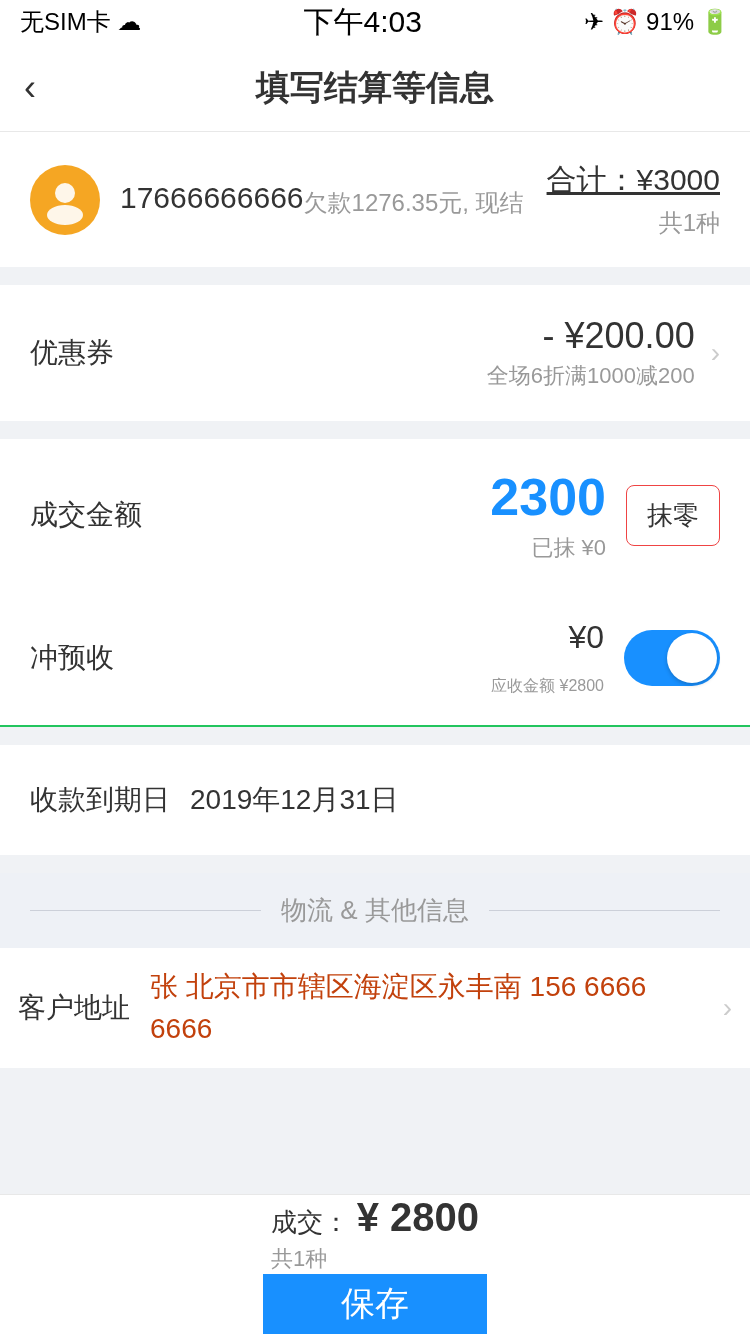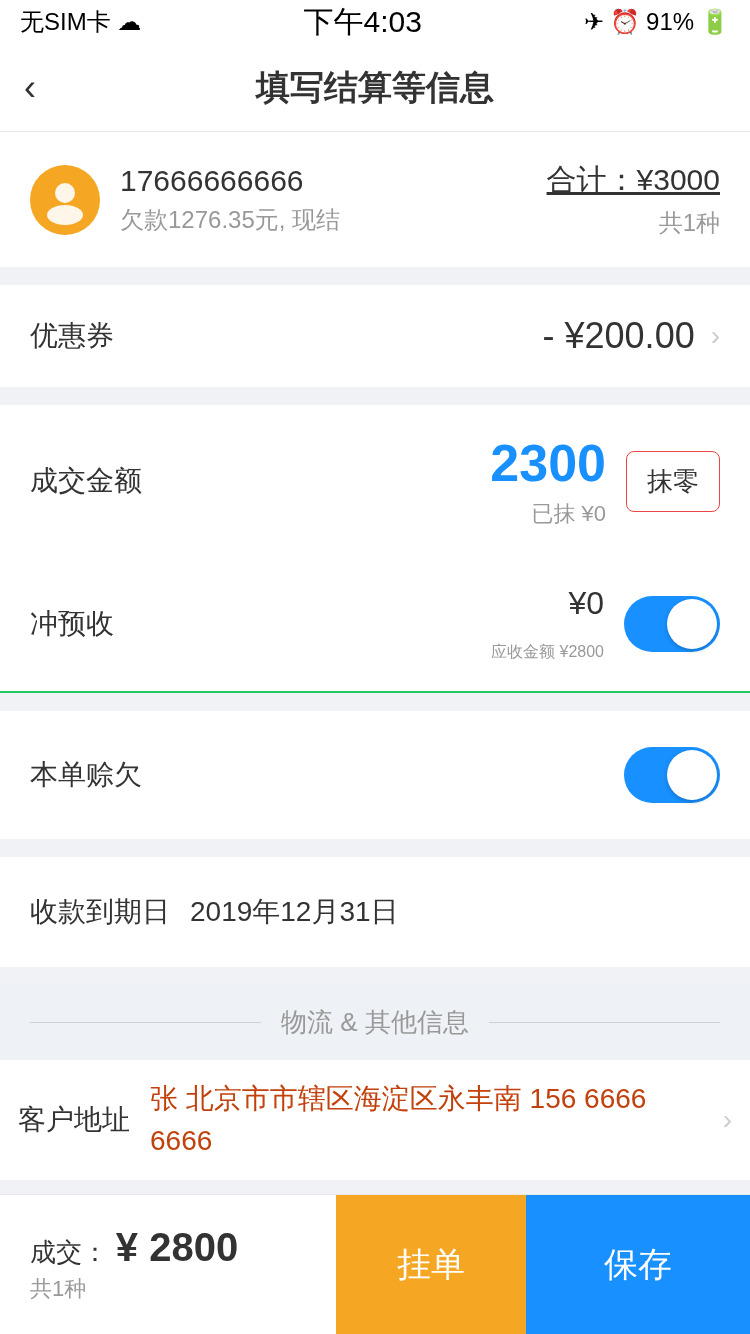--- a/index.html
+++ b/index.html
@@ -75,21 +75,21 @@
       border-radius: 50%;
       background: #f5a623;
       display: flex;
       align-items: center;
       justify-content: center;
     }
     .avatar-icon {
       width: 50px;
       height: 50px;
     }
-    .customer-info { display: flex; flex-direction: column; }
+    .customer-info { display: flex; }
     .customer-phone { font-size: 30px; font-weight: 500; color: #333; }
     .customer-debt { font-size: 24px; color: #999; margin-top: 6px; }
     .customer-right { text-align: right; }
     .total-amount { font-size: 30px; font-weight: 500; color: #333; text-decoration: underline; }
     .total-count { font-size: 24px; color: #999; margin-top: 6px; }
 
     
     .section {
       background: #fff;
       margin-bottom: 18px;
@@ -225,20 +225,21 @@
     
     .bottom-bar {
       position: fixed;
       bottom: 0;
       width: 750px;
       height: 140px;
       background: #fff;
       display: flex;
       align-items: center;
       border-top: 1px solid #e8e8e8;
+      flex-direction: column;
     }
     .bottom-info {
       flex: 1;
       padding: 0 30px;
     }
     .bottom-deal { font-size: 26px; color: #333; }
     .bottom-amount { font-size: 40px; font-weight: 600; color: #333; }
     .bottom-count { font-size: 22px; color: #999; margin-top: 4px; }
     .bottom-btn-group {
       display: flex;
@@ -310,20 +311,21 @@
       <div class="total-count">共1种</div>
     </div>
   </div>
 
   <div class="section">
     <div class="section-row">
       <span class="row-label">优惠券</span>
       <div class="row-right">
         <div>
           <div class="discount-amount">- ¥200.00</div>
+          <div class="discount-desc">全场6折满1000减200</div>
         </div>
         <span class="chevron">›</span>
       </div>
     </div>
   </div>
 
   <div class="section">
 
     <div class="deal-row">
       <span class="row-label">成交金额</span>
@@ -343,28 +345,20 @@
           <div class="chong-amount">¥0</div>
           <div class="chong-receivable">应收金额 ¥2800</div>
         </div>
         <div class="toggle-switch">
           <div class="toggle-knob"></div>
         </div>
       </div>
     </div>
   </div>
 
-  <div class="section">
-    <div class="debt-row">
-      <span class="row-label">本单赊欠</span>
-      <div class="toggle-switch">
-        <div class="toggle-knob"></div>
-      </div>
-    </div>
-  </div>
 
   <div class="due-date-row">
     <span class="due-date-label">收款到期日</span>
     <span class="due-date-value">2019年12月31日</span>
   </div>
 
   <div class="divider-section"></div>
 
   <div class="logistics-header">
     <div class="logistics-line"></div>
@@ -382,16 +376,15 @@
 
 <div class="bottom-bar">
   <div class="bottom-info">
     <div>
       <span class="bottom-deal">成交：</span>
       <span class="bottom-amount">¥ 2800</span>
     </div>
     <div class="bottom-count">共1种</div>
   </div>
   <div class="bottom-btn-group">
-    <div class="btn-hang">挂单</div>
     <div class="btn-save">保存</div>
   </div>
 </div>
 
 </body></html>

